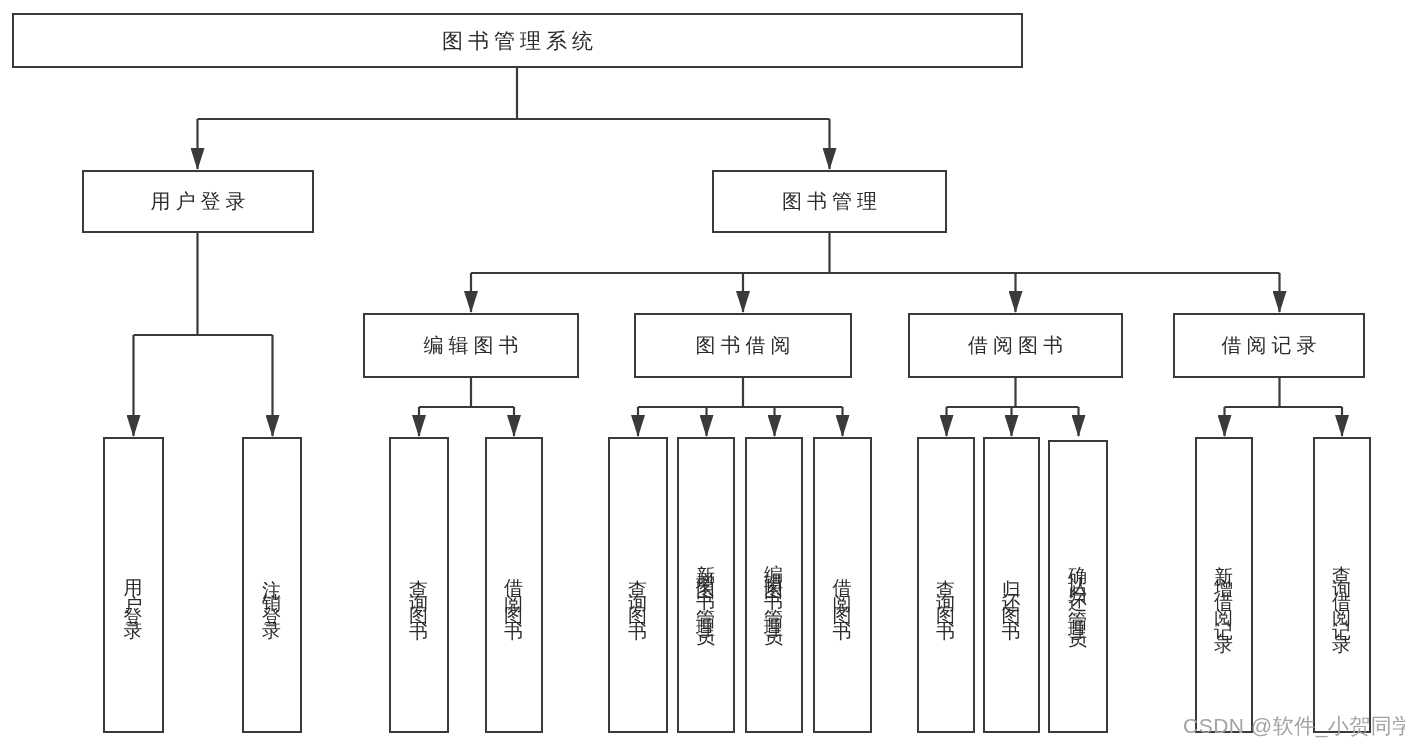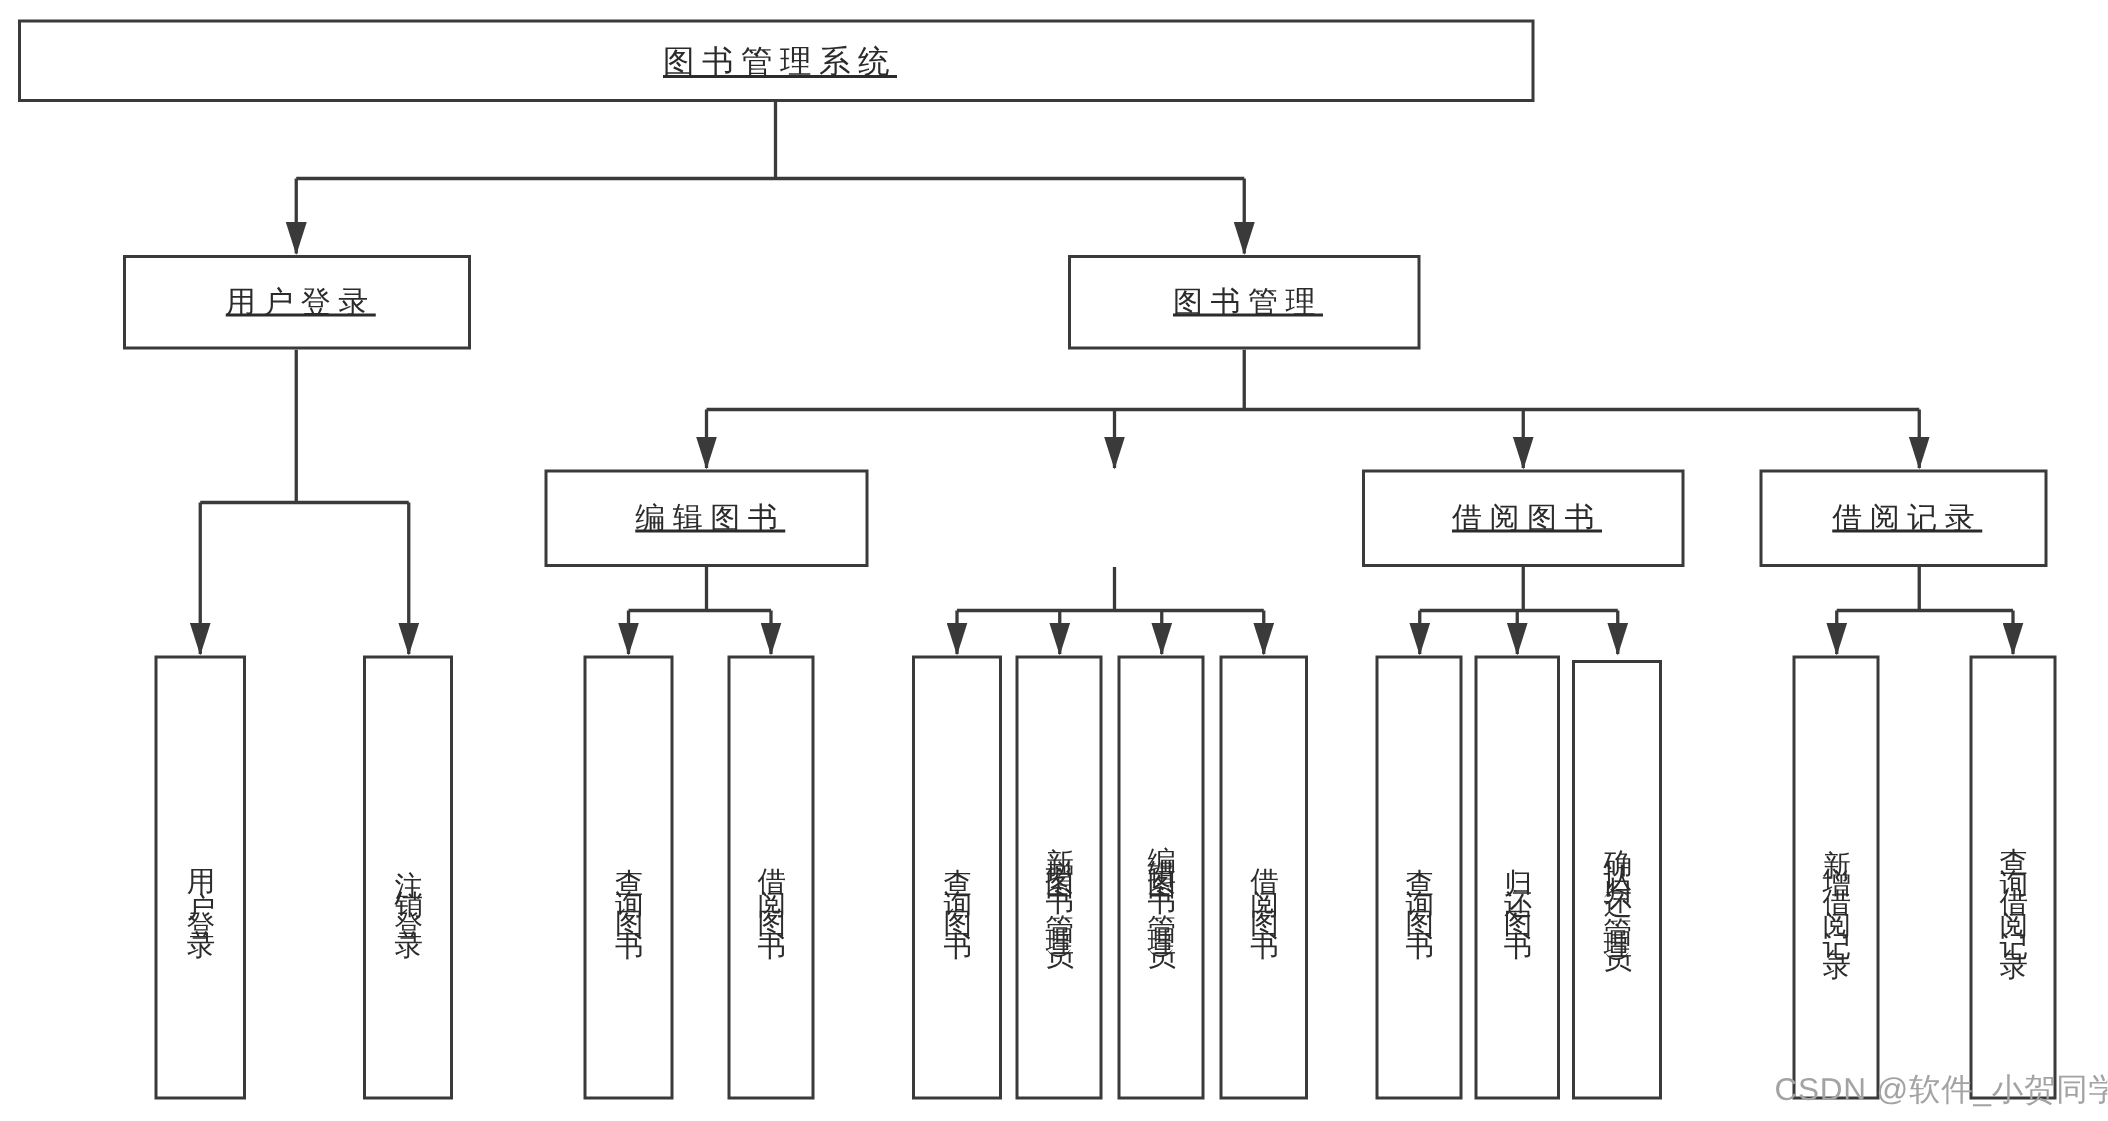--- a/index.html
+++ b/index.html
@@ -26,21 +26,20 @@
     background:#fff;
     border:2.4px solid var(--line);
     display:flex;align-items:center;justify-content:center;
     text-align:center;
   }
   .node .h{
     font-size:20px;
     letter-spacing:5px;
     padding-left:5px; 
     white-space:nowrap;
-    text-decoration:underline;
   }
   .node.root .h{font-size:21px;}
   .leaf .v{
     writing-mode:vertical-rl;
     font-size:19px;
     letter-spacing:14px;
     margin-bottom:-14px;
     line-height:1;
   }
   .leaf.tight .v{
@@ -110,20 +109,23 @@
   <div class="node" style="left:82px;top:170px;width:232px;height:63px;">
     <span class="h">用户登录</span>
   </div>
   <div class="node" style="left:712px;top:170px;width:235px;height:63px;">
     <span class="h">图书管理</span>
   </div>
 
   <div class="node" style="left:363px;top:313px;width:216px;height:65px;">
     <span class="h">编辑图书</span>
   </div>
+  <div class="node" style="left:634px;top:313px;width:218px;height:65px;">
+    <span class="h">图书借阅</span>
+  </div>
   <div class="node" style="left:908px;top:313px;width:215px;height:65px;">
     <span class="h">借阅图书</span>
   </div>
   <div class="node" style="left:1173px;top:313px;width:192px;height:65px;">
     <span class="h">借阅记录</span>
   </div>
 
   <div class="node leaf" style="left:103px;top:437px;width:61px;height:296px;">
     <span class="v">用户登录</span>
   </div>

